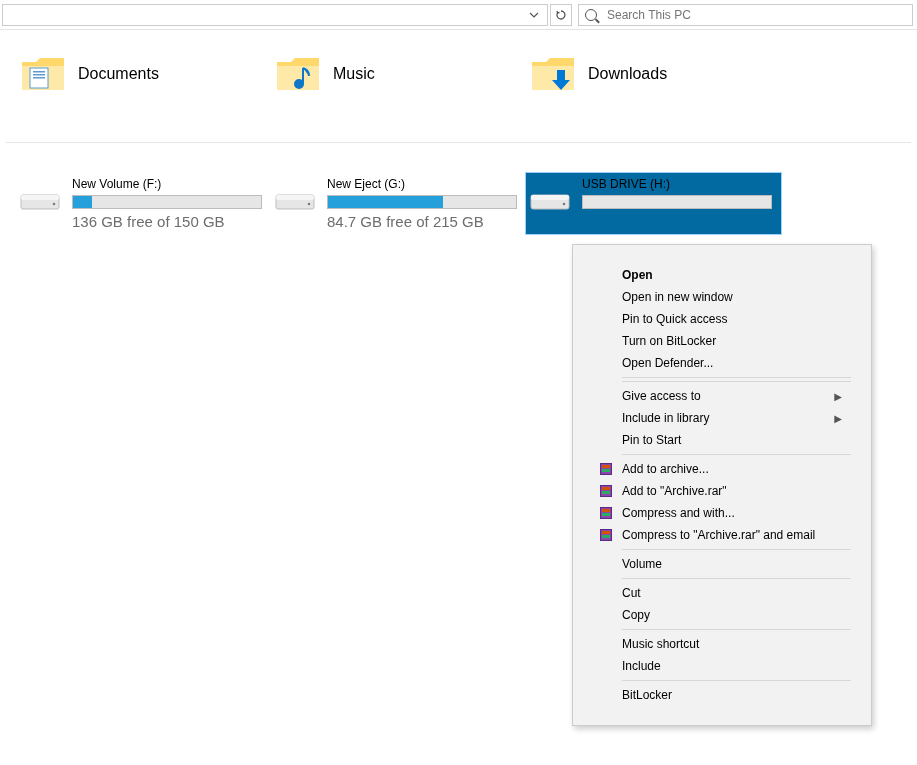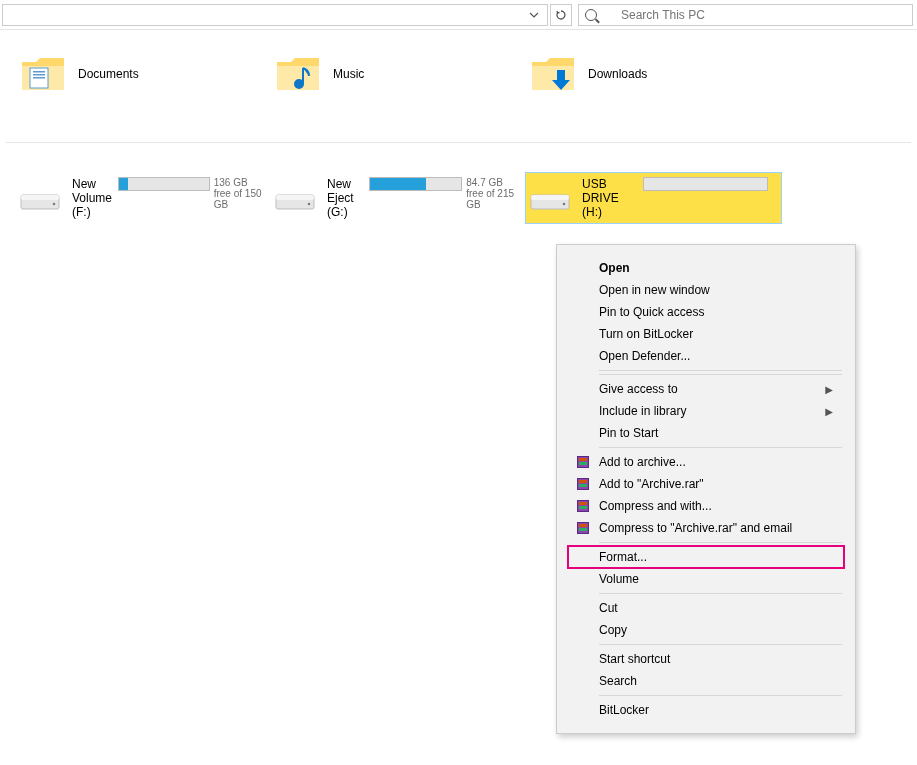--- a/index.html
+++ b/index.html
@@ -3,48 +3,48 @@
 <meta charset="utf-8">
 <style>
   * { box-sizing: border-box; font-family: "Segoe UI", Tahoma, sans-serif; }
   body { margin: 0; width: 917px; height: 765px; background: #fff; color: #000; font-size: 12px; overflow: hidden; position: relative; }
 
   
   .topbar { display: flex; align-items: center; height: 30px; border-bottom: 1px solid #e5e5e5; }
   .address { flex: 1; height: 22px; border: 1px solid #ccc; margin: 0 2px; display: flex; align-items: center; justify-content: flex-end; padding: 0 4px; background: #fff; }
   .addr-btn { width: 18px; height: 18px; display: flex; align-items: center; justify-content: center; color: #555; cursor: default; }
   .refresh { width: 22px; height: 22px; border: 1px solid #ccc; display: flex; align-items: center; justify-content: center; margin-right: 6px; background: #fff; }
-  .searchbox { width: 335px; height: 22px; border: 1px solid #ccc; display: flex; align-items: center; padding: 0 6px; gap: 22px; background: #fff; margin-right: 4px; }
+  .searchbox { width: 335px; height: 22px; border: 1px solid #ccc; display: flex; align-items: center; padding: 0 6px; gap: 8px; background: #fff; margin-right: 4px; }
   .searchbox input { border: none; outline: none; flex: 1; font-size: 12px; color: #555; }
   .search-icon { width: 12px; height: 12px; border: 1.5px solid #555; border-radius: 50%; position: relative; }
   .search-icon::after { content: ""; position: absolute; width: 5px; height: 1.5px; background: #555; bottom: -2px; right: -4px; transform: rotate(45deg); }
 
   
   .content { padding: 14px 6px 0 6px; }
   .separator { height: 1px; background: #e5e5e5; margin: 14px 0 0 0; }
 
   
   .folders-row { display: flex; gap: 0; padding: 6px 0 30px 10px; }
   .folder-item { display: flex; align-items: center; gap: 12px; width: 255px; cursor: default; padding: 4px; }
   .folder-icon { width: 46px; height: 40px; position: relative; }
-  .folder-label { font-size: 12px; }
+  .folder-label { font-size: 16px; }
 
   
   .drives-row { display: flex; gap: 0; padding: 30px 0 0 10px; }
   .drive-item { display: flex; align-items: flex-start; gap: 12px; width: 255px; padding: 4px; cursor: default; }
-  .drive-item.selected { background: #fde047; outline: 1px solid #99d1ff; }
+  .drive-item.selected { background: #0369a1; outline: 1px solid #99d1ff; }
   .drive-icon { width: 40px; height: 28px; margin-top: 10px; }
-  .drive-info { display: flex; gap: 4px; width: 190px; }
+  .drive-info { display: flex; flex-direction: column; gap: 4px; width: 190px; }
   .drive-name { font-size: 12px; }
   .drive-bar { width: 100%; height: 14px; border: 1px solid #bcbcbc; background: #e6e6e6; position: relative; }
   .drive-bar-fill { position: absolute; left: 0; top: 0; bottom: 0; background: #26a0da; }
-  .drive-free { font-size: 10px; color: #6d6d6d; }
-
-  
-  .context-menu { position: absolute; left: 556px; top: 244px; width: 300px; background: #f2f2f2; border: 1px solid #cccccc; box-shadow: 2px 3px 6px rgba(0,0,0,0.2); padding: 12px; }
+  .drive-free { font-size: 15px; color: #6d6d6d; }
+
+  
+  .context-menu { position: absolute; left: 572px; top: 244px; width: 300px; background: #f2f2f2; border: 1px solid #cccccc; box-shadow: 2px 3px 6px rgba(0,0,0,0.2); padding: 19px; }
   .cm-item { display: flex; align-items: center; height: 22px; padding: 0 20px 0 30px; position: relative; font-size: 12px; cursor: default; }
   .cm-item.bold { font-weight: 600; }
   .cm-item .arrow { position: absolute; right: 10px; font-size: 10px; color: #555; }
   .cm-item .cm-icon { position: absolute; left: 6px; width: 16px; height: 16px; display: flex; align-items: center; justify-content: center; }
   .cm-sep { height: 1px; background: #d7d7d7; margin: 3px 1px 3px 30px; }
   .cm-highlight { position: absolute; left: -2px; right: -2px; height: 24px; border: 2px solid #e6007e; pointer-events: none; }
 
   svg { display: block; }
 </style>
 </head>
@@ -238,38 +238,34 @@
         <svg width="16" height="16" viewBox="0 0 16 16">
           <rect x="2" y="2" width="12" height="12" fill="#5b2a86"></rect>
           <rect x="3" y="3" width="10" height="10" fill="#8e44ad"></rect>
           <rect x="4" y="4" width="8" height="3" fill="#d35400"></rect>
           <rect x="4" y="8" width="8" height="3" fill="#27ae60"></rect>
         </svg>
       </span>
       <span>Compress to "Archive.rar" and email</span>
     </div>
     <div class="cm-sep"></div>
-    <div class="cm-item" style="position: relative;">
-      <span>Format...</span>
-      <div class="cm-highlight" style="top: -1px;"></div>
-    </div>
     <div class="cm-item">
       <span>Volume</span>
     </div>
     <div class="cm-sep"></div>
     <div class="cm-item">
       <span>Cut</span>
     </div>
     <div class="cm-item">
       <span>Copy</span>
     </div>
     <div class="cm-sep"></div>
     <div class="cm-item">
-      <span>Start shortcut</span>
-    </div>
-    <div class="cm-item">
-      <span>Search</span>
+      <span>Music shortcut</span>
+    </div>
+    <div class="cm-item">
+      <span>Include</span>
     </div>
     <div class="cm-sep"></div>
     <div class="cm-item">
       <span>BitLocker</span>
     </div>
   </div>
 
 </body></html>

